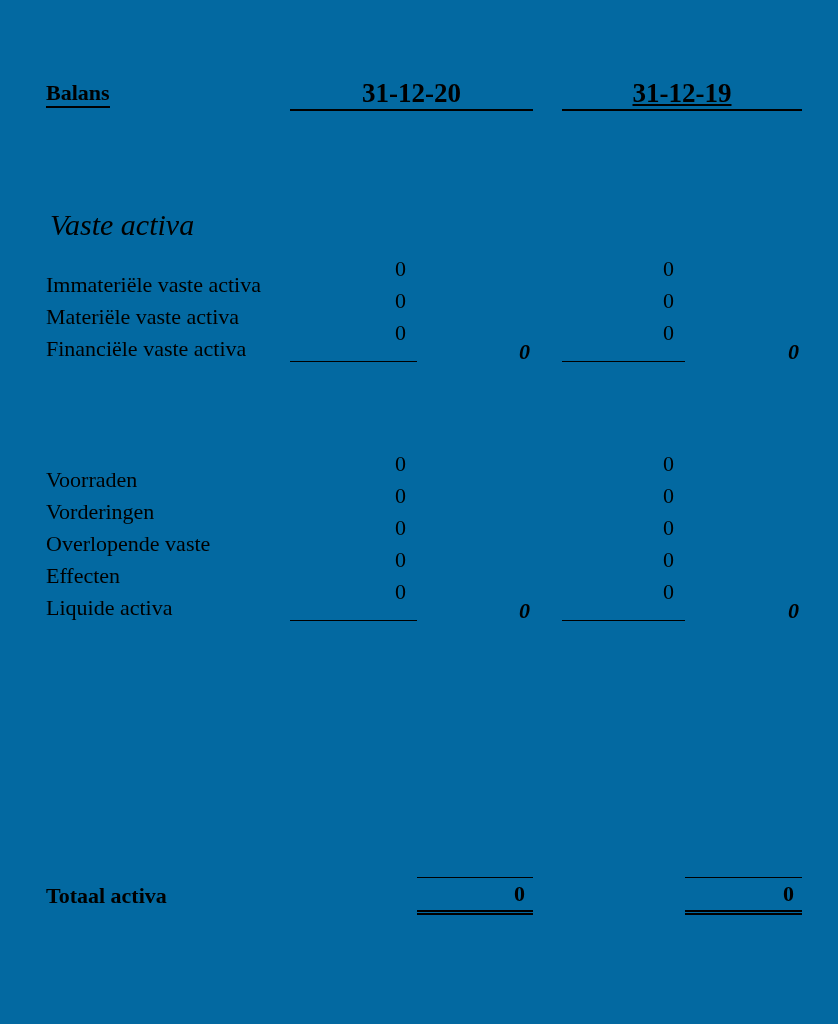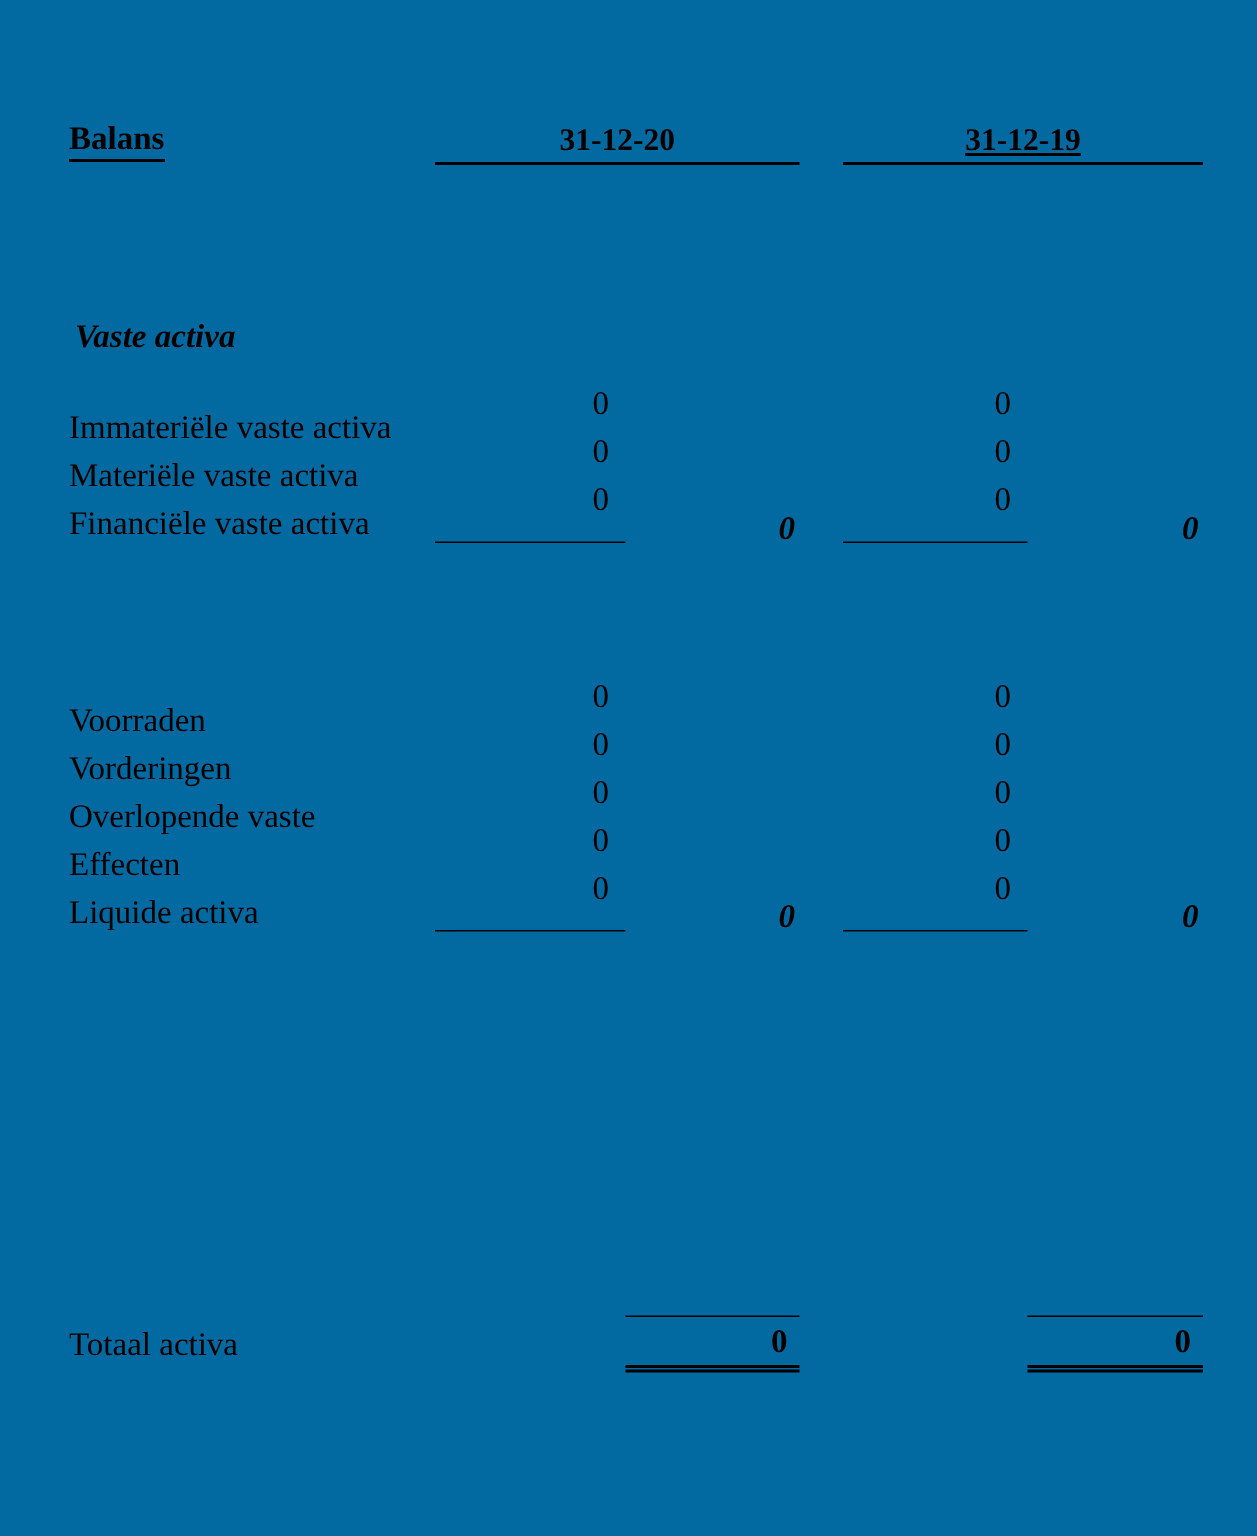--- a/index.html
+++ b/index.html
@@ -32,32 +32,32 @@
   
   .title {
     font-size: 22px;
     font-weight: bold;
     border-bottom: 2px solid #000;
     padding-bottom: 1px;
     display: inline-block;
     line-height: 1.1;
   }
   .col-head {
-    font-size: 21px;
+    font-size: 27px;
     font-weight: bold;
     border-bottom: 2px solid #000;
     justify-content: center;
   }
   .col-head.c1 { grid-column: 2 / 4; }
   .col-head.c2 { grid-column: 5 / 7; text-decoration: underline; }
 
   
   .section-head {
-    font-size: 22px;
-    font-weight: bold;
+    font-size: 30px;
+    font-weight: normal;
     font-style: italic;
     padding-left: 4px;
   }
   .lbl { font-size: 22px; margin-top: 32px; }
   .val {
     font-size: 22px;
     justify-content: flex-end;
     padding-right: 11px;
   }
   .ruled { border-bottom: 1.5px solid #000; }
@@ -69,21 +69,21 @@
     padding-right: 3px;
   }
 
   
   .sp-top-sections { height: 98px; }
   .sp-between-sections { height: 67px; }
   .sp-before-total { height: 250px; }
 
   
   .total-row { height: 38px; }
-  .total-lbl { font-size: 22px; font-weight: normal; }
+  .total-lbl { font-size: 22px; font-weight: bold; }
   .total-box {
     border-top: 1.5px solid #000;
     border-bottom: 5px double #000;
     font-size: 22px;
     font-weight: bold;
     justify-content: flex-end;
     padding-right: 8px;
   }
 </style>
 </head>

